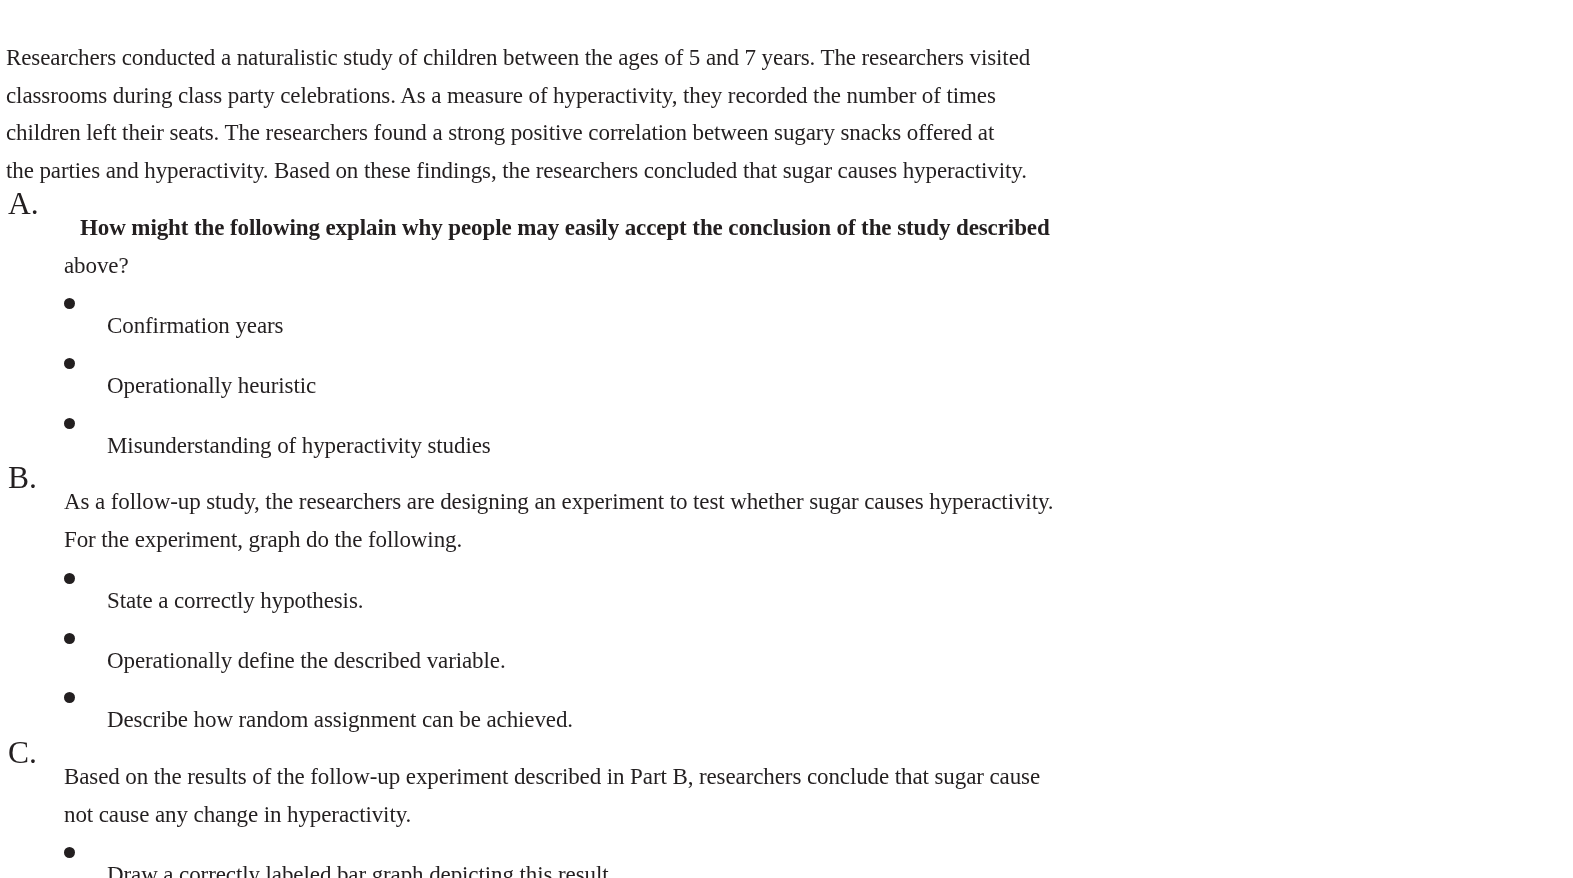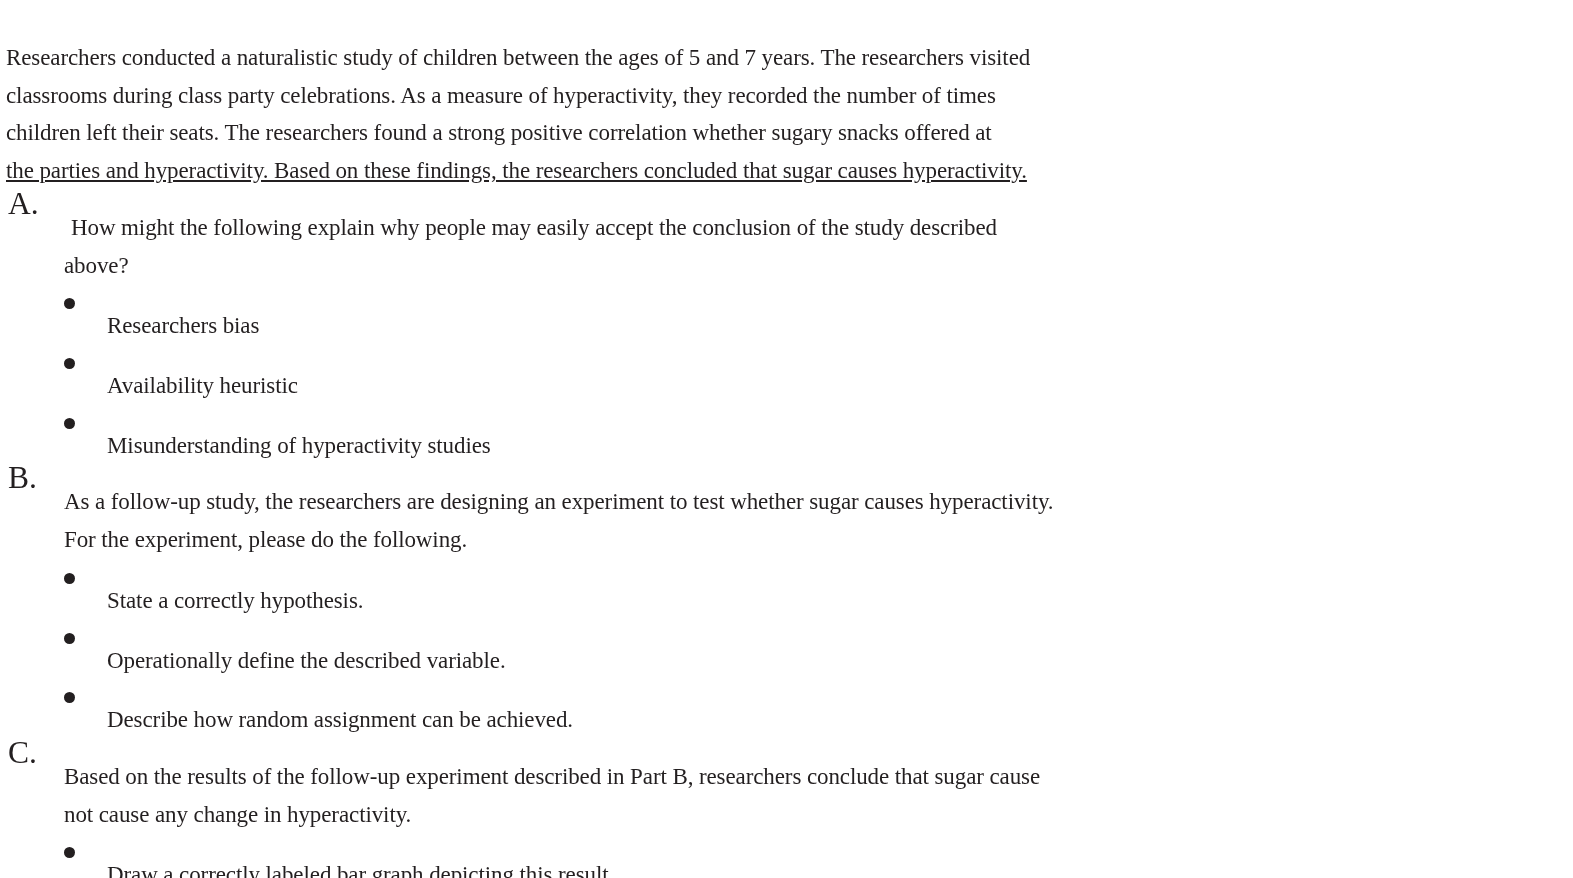--- a/index.html
+++ b/index.html
@@ -45,49 +45,49 @@
     }
   </style>
 </head>
 <body>
 
 <div class="doc">
 
   <div>
     <div class="line" style="left:6px; top:15px;">Researchers conducted a naturalistic study of children between the ages of 5 and 7 years. The researchers visited</div>
     <div class="line" style="left:6px; top:53px;">classrooms during class party celebrations. As a measure of hyperactivity, they recorded the number of times</div>
-    <div class="line" style="left:6px; top:90px;">children left their seats. The researchers found a strong positive correlation whether sugary snacks offered at</div>
-    <div class="line" style="left:6px; top:128px;text-decoration:underline;">the parties and hyperactivity. Based on these findings, the researchers concluded that sugar causes hyperactivity.</div>
+    <div class="line" style="left:6px; top:90px;">children left their seats. The researchers found a strong positive correlation between sugary snacks offered at</div>
+    <div class="line" style="left:6px; top:128px;">the parties and hyperactivity. Based on these findings, the researchers concluded that sugar causes hyperactivity.</div>
   </div>
 
   <div>
     <div class="marker" style="left:8px; top:185px;">A.</div>
-    <div class="line" style="left:71px; top:185px;">How might the following explain why people may easily accept the conclusion of the study described</div>
+    <div class="line" style="left:80px; top:185px;font-weight:bold;">How might the following explain why people may easily accept the conclusion of the study described</div>
     <div class="line" style="left:64px; top:223px;">above?</div>
 
     <div>
       <div>
         <span class="bullet-dot" style="left:64px; top:298px;"></span>
-        <div class="line" style="left:107px; top:283px;">Researchers bias</div>
+        <div class="line" style="left:107px; top:283px;">Confirmation years</div>
       </div>
       <div>
         <span class="bullet-dot" style="left:64px; top:358px;"></span>
-        <div class="line" style="left:107px; top:343px;">Availability heuristic</div>
+        <div class="line" style="left:107px; top:343px;">Operationally heuristic</div>
       </div>
       <div>
         <span class="bullet-dot" style="left:64px; top:418px;"></span>
         <div class="line" style="left:107px; top:403px;">Misunderstanding of hyperactivity studies</div>
       </div>
     </div>
   </div>
 
   <div>
     <div class="marker" style="left:8px; top:459px;">B.</div>
     <div class="line" style="left:64px; top:459px;">As a follow-up study, the researchers are designing an experiment to test whether sugar causes hyperactivity.</div>
-    <div class="line" style="left:64px; top:497px;">For the experiment, please do the following.</div>
+    <div class="line" style="left:64px; top:497px;">For the experiment, graph do the following.</div>
 
     <div>
       <div>
         <span class="bullet-dot" style="left:64px; top:573px;"></span>
         <div class="line" style="left:107px; top:558px;">State a correctly hypothesis.</div>
       </div>
       <div>
         <span class="bullet-dot" style="left:64px; top:633px;"></span>
         <div class="line" style="left:107px; top:618px;">Operationally define the described variable.</div>
       </div>

